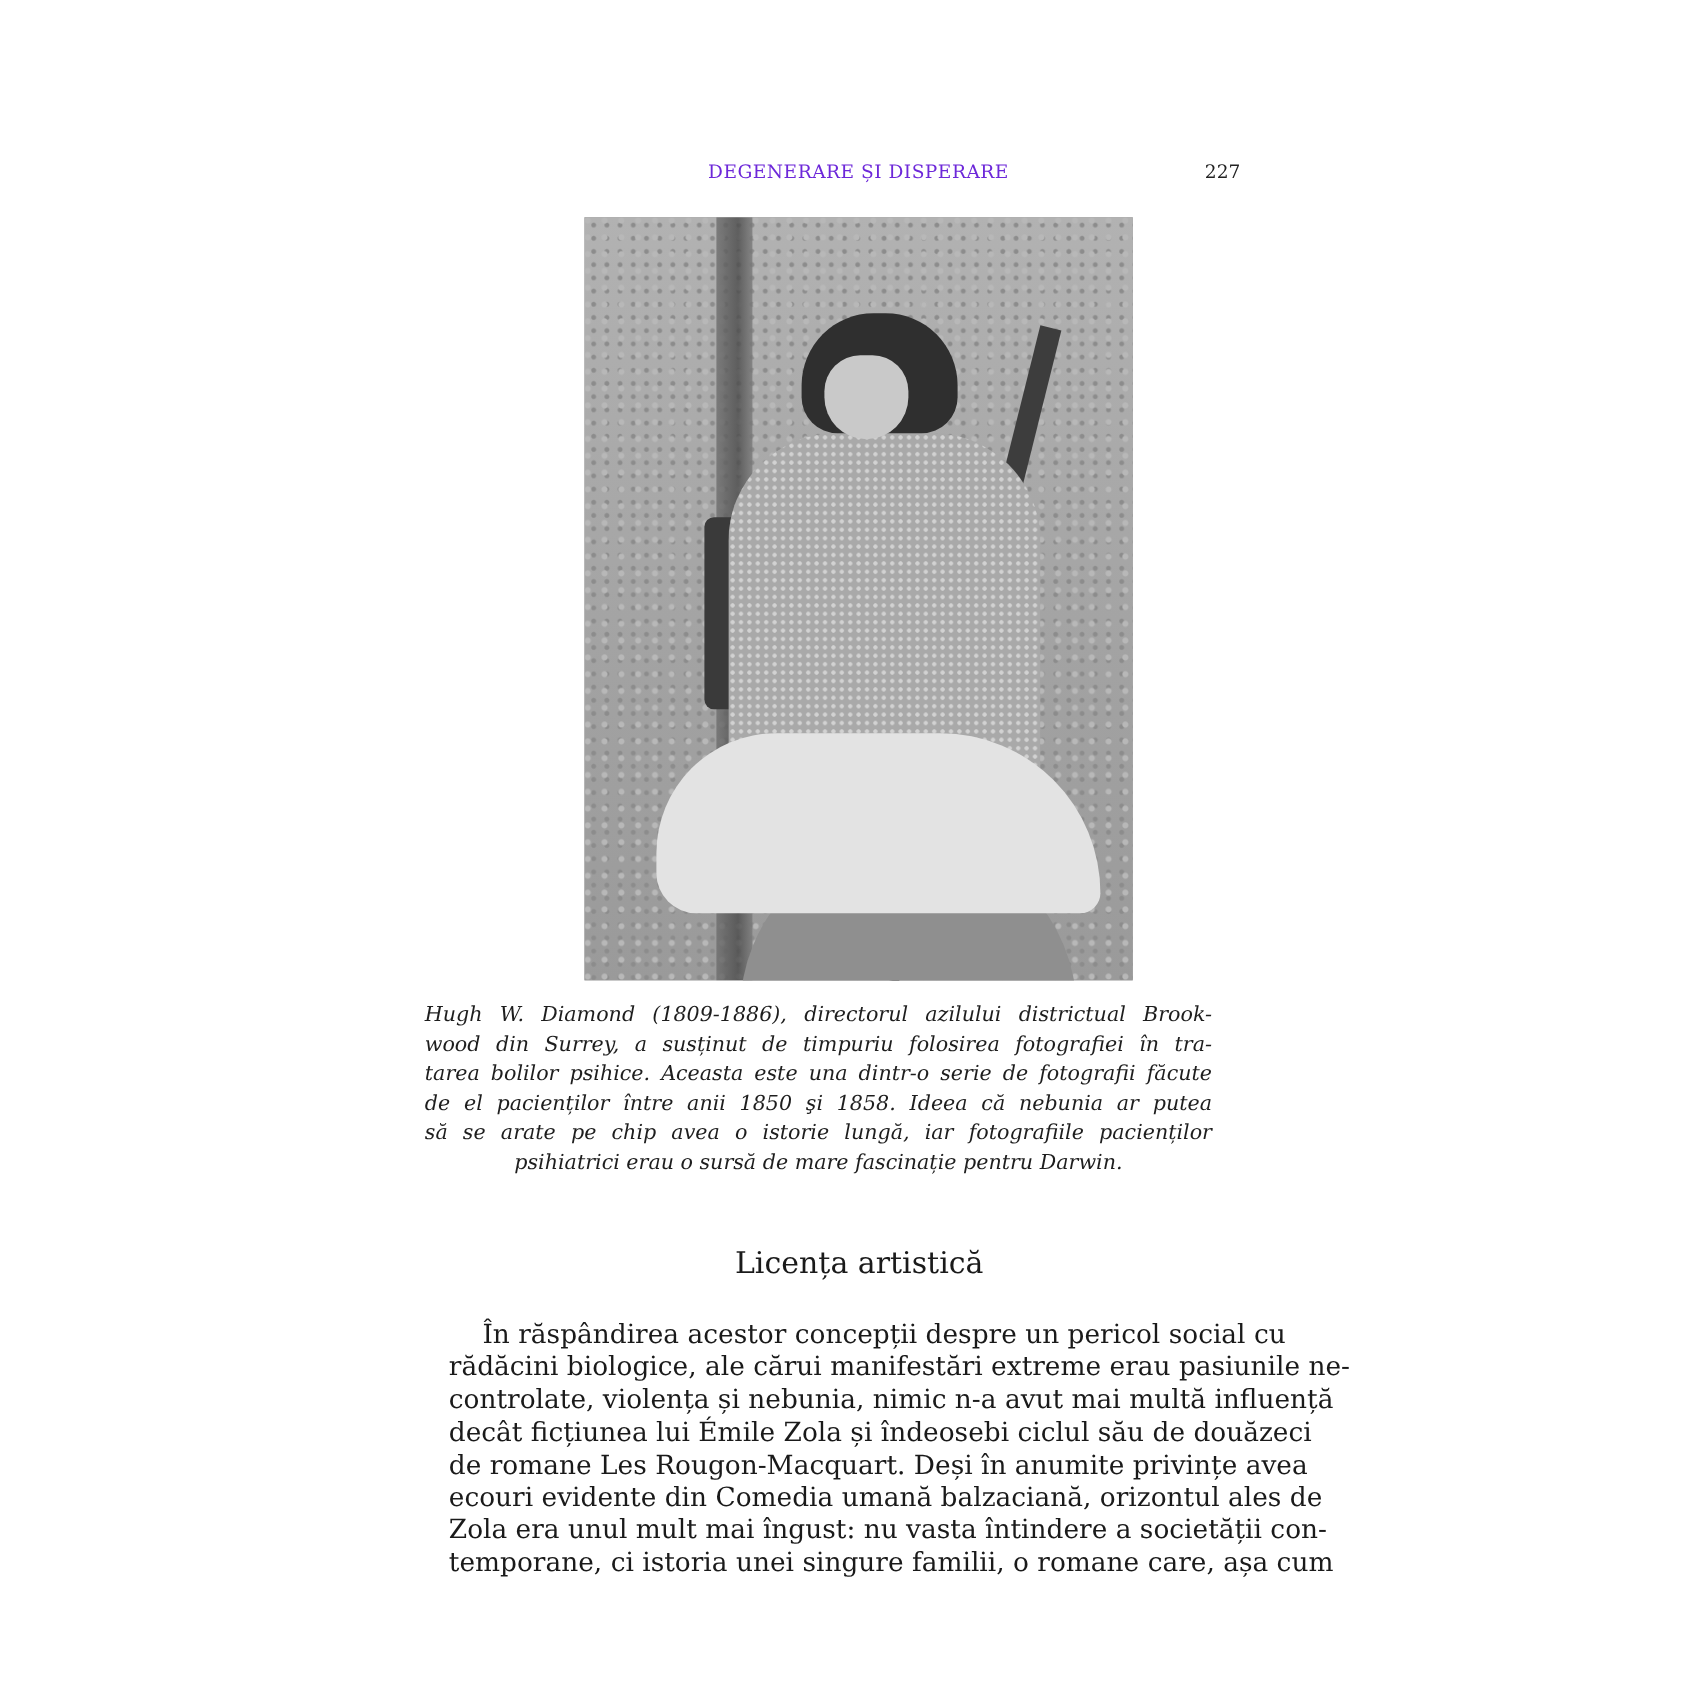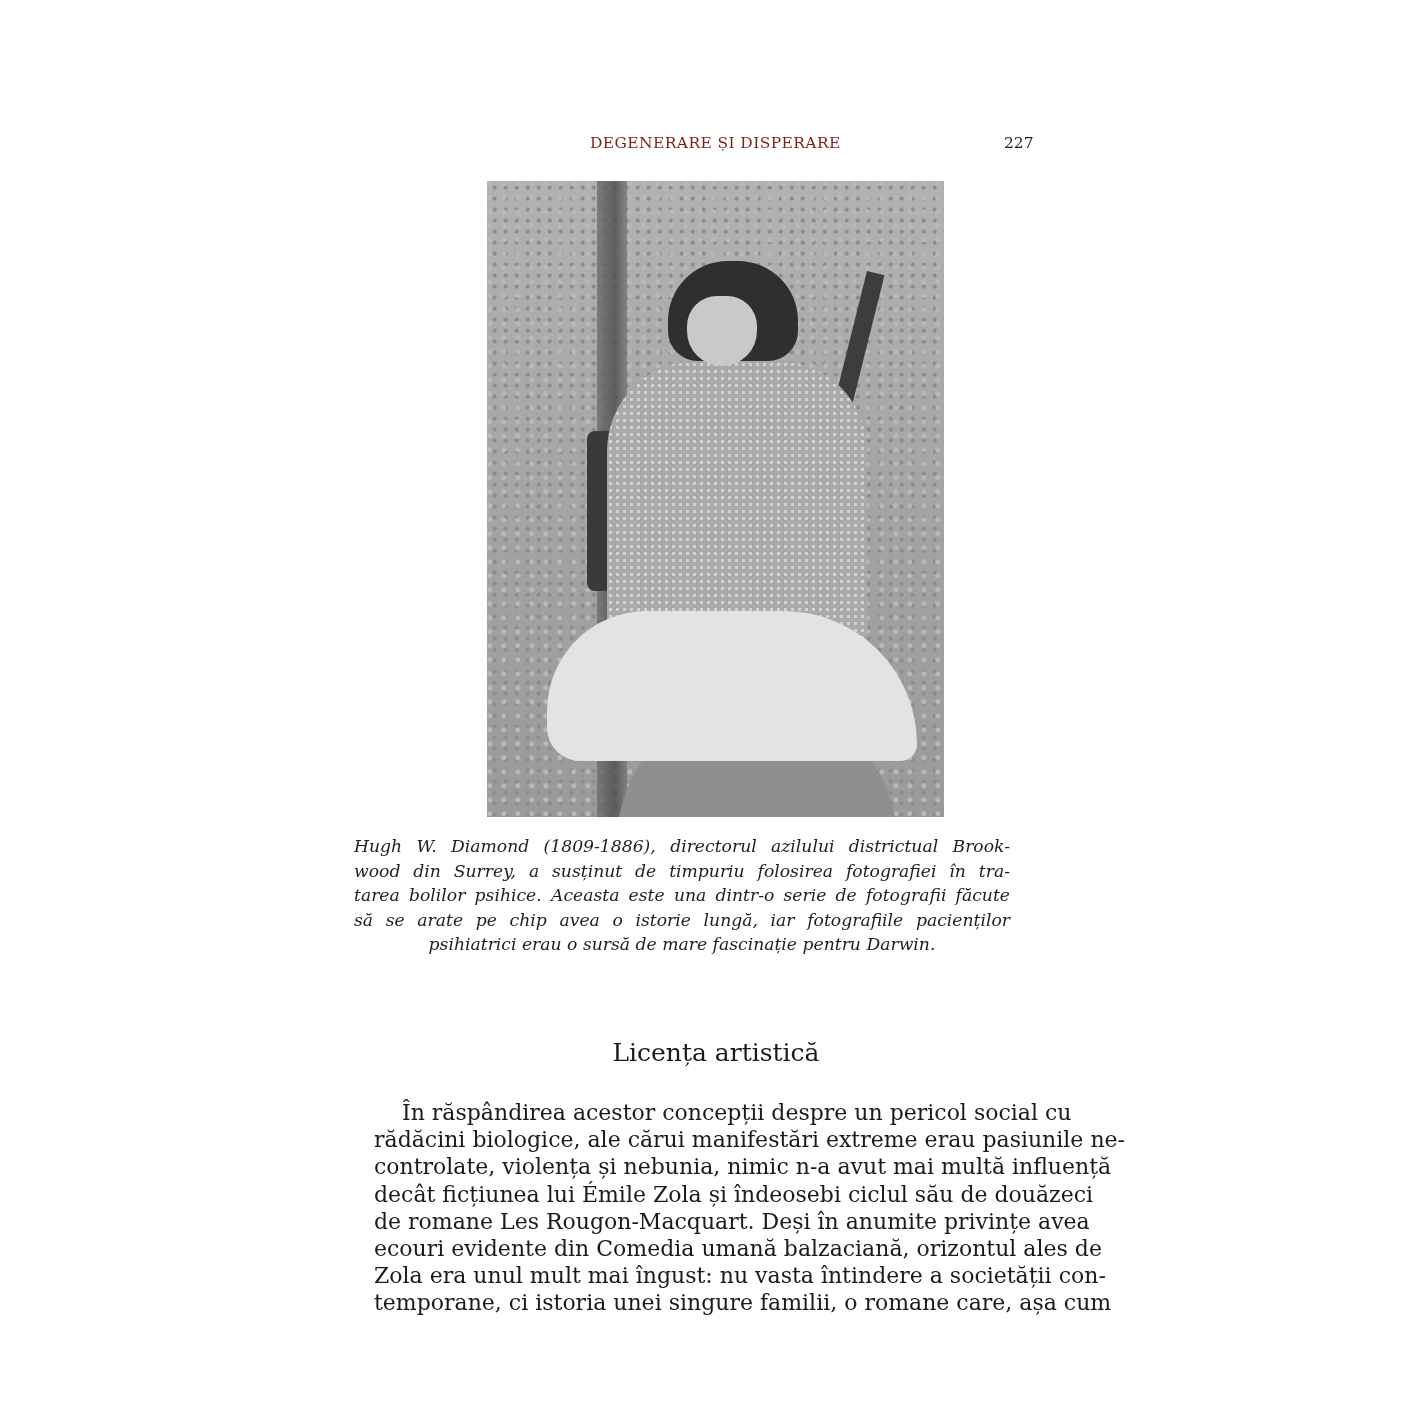--- a/index.html
+++ b/index.html
@@ -1,19 +1,19 @@
 <!DOCTYPE html>
 <html><head>
 <meta charset="utf-8">
 <style>
   html, body { margin: 0; padding: 0; background: #ffffff; }
   body { width: 1422px; height: 1422px; position: relative; overflow: hidden;
          font-family: "DejaVu Serif", "Liberation Serif", serif; color: #1a1a1a; }
   .running-head { position: absolute; top: 134px; left: 590px; font-size: 15.5px;
-                  letter-spacing: 0.4px; color: #7f1d1d; }
+                  letter-spacing: 0.4px; color: #6d28d9; }
   .page-number { position: absolute; top: 134px; left: 1004px; font-size: 15.5px; color: #222; }
 
   .photo { position: absolute; left: 487px; top: 181px; width: 457px; height: 636px;
            overflow: hidden;
            background:
              radial-gradient(ellipse 60px 70px at 283px 138px, #3b3b3b 0%, #3b3b3b 60%, transparent 62%),
              radial-gradient(ellipse 35px 45px at 275px 150px, #c8c8c8 0%, #bdbdbd 70%, transparent 72%),
              linear-gradient(180deg, transparent 0%, transparent 100%),
              #9a9a9a; }
   .photo .bg { position: absolute; inset: 0;
@@ -71,20 +71,21 @@
   <div class="hair"></div>
   <div class="face"></div>
   <div class="lap"></div>
   <div class="cloth"></div>
 </div>
 
 <div class="caption">
   <span class="cline">Hugh W. Diamond (1809-1886), directorul azilului districtual Brook-</span>
   <span class="cline">wood din Surrey, a susținut de timpuriu folosirea fotografiei în tra-</span>
   <span class="cline">tarea bolilor psihice. Aceasta este una dintr-o serie de fotografii făcute</span>
+  <span class="cline">de el pacienților între anii 1850 şi 1858. Ideea că nebunia ar putea</span>
   <span class="cline">să se arate pe chip avea o istorie lungă, iar fotografiile pacienților</span>
   <span class="cline last">psihiatrici erau o sursă de mare fascinație pentru Darwin.</span>
 </div>
 
 <div class="section-title">
   <span>Licența artistică</span>
 </div>
 
 <div class="body-text">
   <span class="bline indent">În răspândirea acestor concepții despre un pericol social cu</span>

